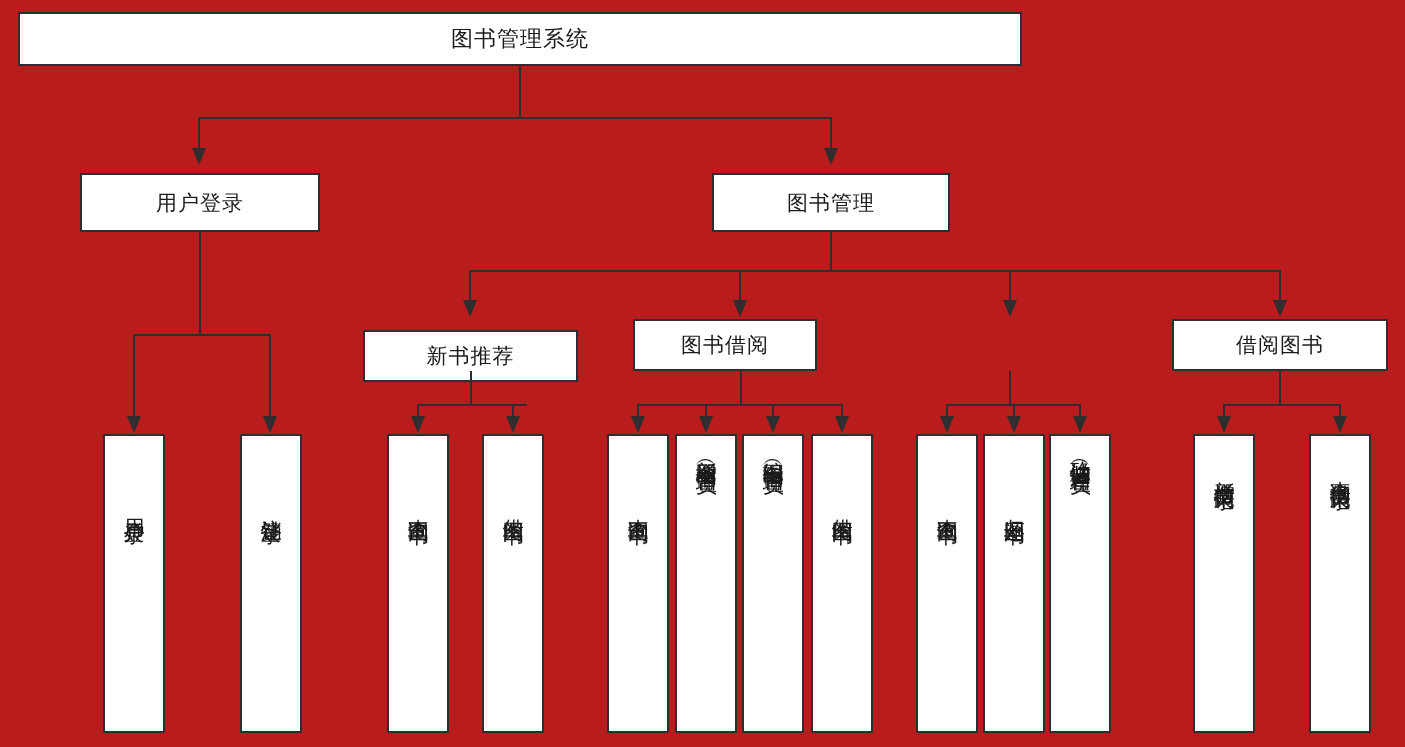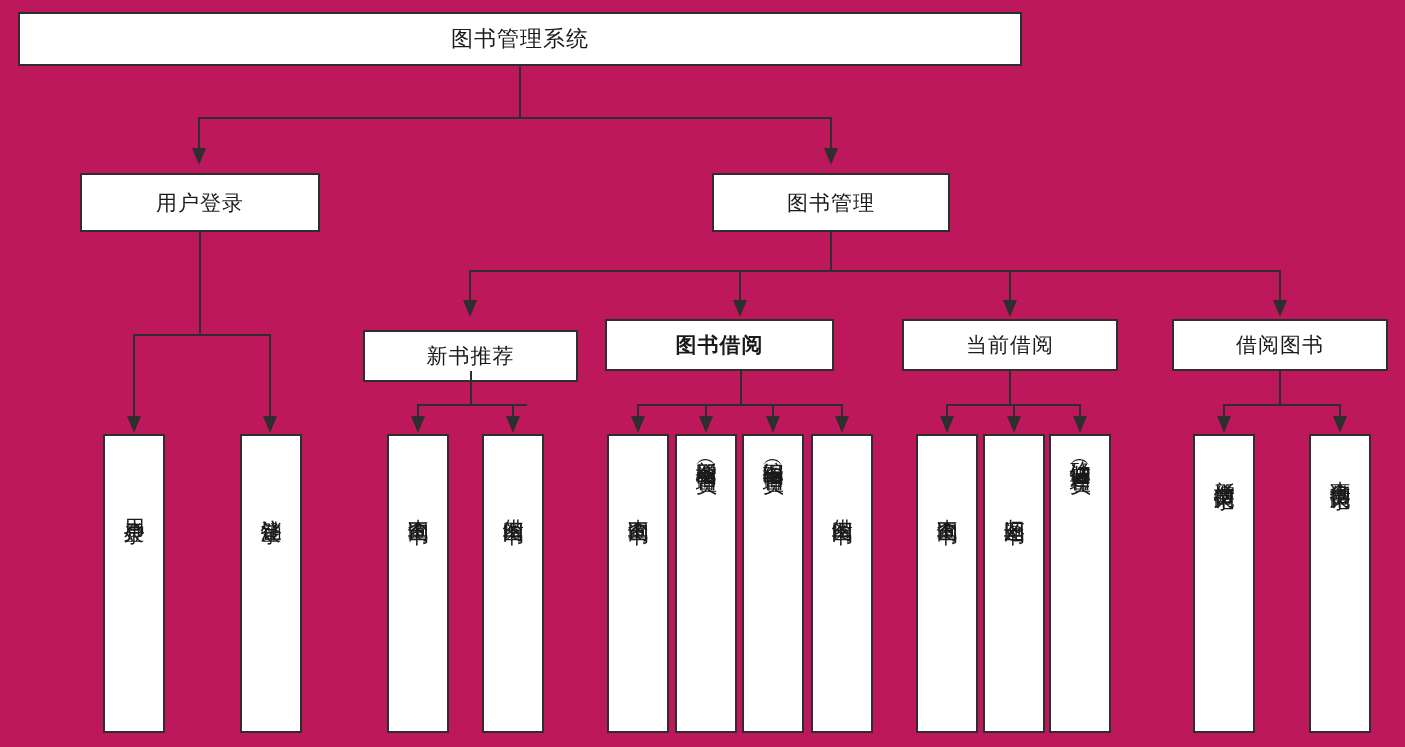--- a/index.html
+++ b/index.html
@@ -4,21 +4,21 @@
 <style>
   html,body{margin:0;padding:0;background:#ffffff;}
   body{
     font-family:"DejaVu Sans","Liberation Sans",sans-serif;
     -webkit-font-smoothing:antialiased;
   }
   #canvas{
     position:relative;
     width:1405px;
     height:747px;
-    background:#be185d;
+    background:#b91c1c;
     overflow:hidden;
   }
   
   .box{
     position:absolute;
     box-sizing:border-box;
     border:2px solid #2e2e2e;
     background:#ffffff;
     display:flex;
     align-items:center;
@@ -112,25 +112,22 @@
   <div class="ln vl" style="left:739px;top:270px;width:2px;height:32px;"></div>
   <div class="arrow" style="left:733px;top:300px;"></div>
   <div class="ln vl" style="left:1009px;top:270px;width:2px;height:32px;"></div>
   <div class="arrow" style="left:1003px;top:300px;"></div>
   <div class="ln vl" style="left:1279px;top:270px;width:2px;height:32px;"></div>
   <div class="arrow" style="left:1273px;top:300px;"></div>
 
   <div class="box h" style="left:363px;top:319px;width:215px;height:52px;margin-top:11px;">
     <span>新书推荐</span>
   </div>
-  <div class="box h" style="left:605px;top:319px;width:229px;height:52px;font-weight:bold;">
+  <div class="box h" style="left:633px;top:319px;width:184px;height:52px;">
     <span>图书借阅</span>
-  </div>
-  <div class="box h" style="left:902px;top:319px;width:216px;height:52px;">
-    <span>当前借阅</span>
   </div>
   <div class="box h" style="left:1172px;top:319px;width:216px;height:52px;">
     <span>借阅图书</span>
   </div>
 
   <div class="ln vl" style="left:470px;top:371px;width:2px;height:35px;"></div>
   <div class="ln hl" style="left:417px;top:404px;width:110px;height:2px;"></div>
   <div class="ln vl" style="left:417px;top:404px;width:2px;height:14px;"></div>
   <div class="arrow" style="left:411px;top:416px;"></div>
   <div class="ln vl" style="left:512px;top:404px;width:2px;height:14px;"></div>

